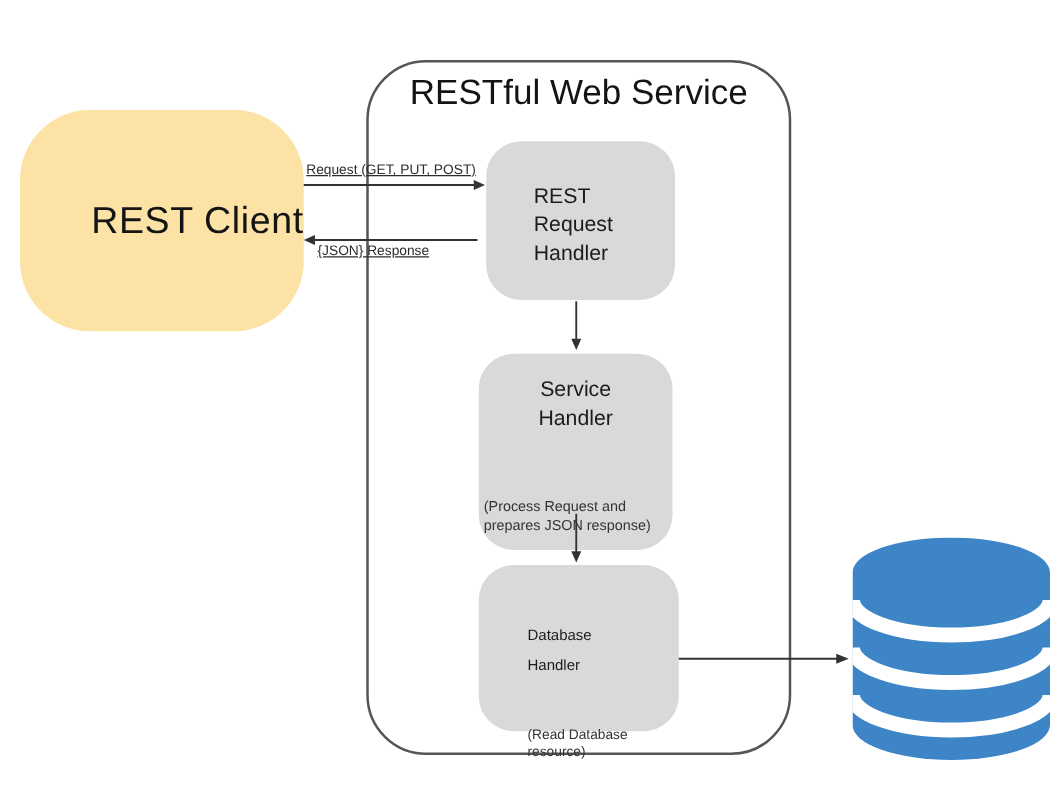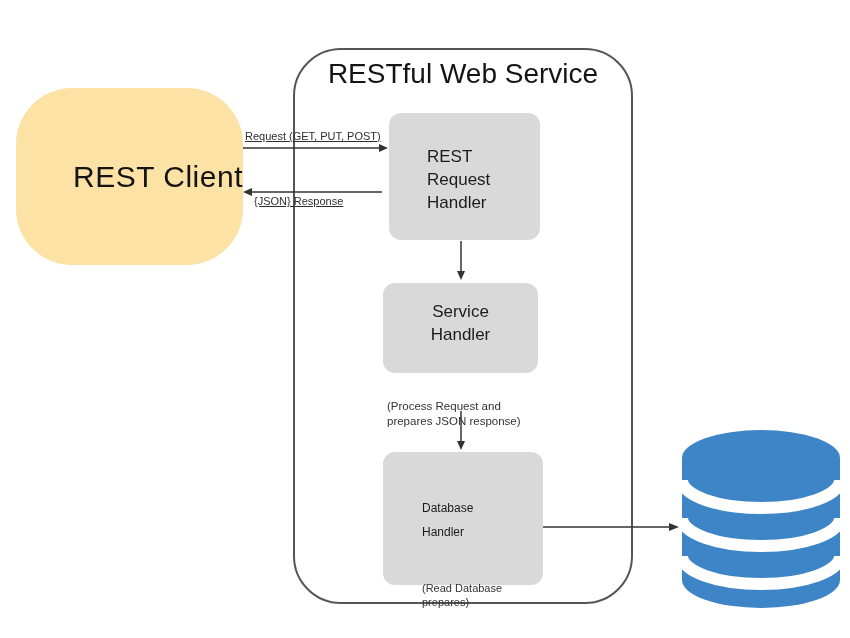--- a/index.html
+++ b/index.html
@@ -48,24 +48,24 @@
     left: 293px; top: 58px;
     width: 340px;
     text-align: center;
     font-size: 28px;
     color: #141414;
   }
 
   
   .handler-box {
     background: #d9d9d9;
-    border-radius: 12px;
+    border-radius: 28px;
   }
   .box-rest-request { left: 389px; top: 113px; width: 151px; height: 127px; }
-  .box-service      { left: 383px; top: 283px; width: 155px; height: 90px; }
+  .box-service      { left: 383px; top: 283px; width: 155px; height: 157px; }
   .box-database     { left: 383px; top: 452px; width: 160px; height: 133px; }
 
   .handler-title {
     font-size: 17px;
     line-height: 23px;
     color: #1c1c1c;
   }
   .rest-request-title { left: 38px; top: 32px; text-align: left; }
   .service-title { left: 0; top: 17px; width: 155px; text-align: center; }
   .database-title { left: 39px; top: 44px; text-align: left; font-size: 12px; line-height: 24px; }
@@ -124,21 +124,21 @@
     <div class="abs handler-title service-title pre">Service
 Handler</div>
     <div class="abs handler-note service-note pre">(Process Request and
 prepares JSON response)</div>
   </div>
 
   <div class="abs handler-box box-database">
     <div class="abs handler-title database-title pre">Database
 Handler</div>
     <div class="abs handler-note database-note pre">(Read Database
-prepares)</div>
+resource)</div>
   </div>
 
   <div class="abs arrow-label request-label">Request (GET, PUT, POST)</div>
   <div class="abs arrow-label response-label">{JSON} Response</div>
 
   <svg class="abs arrows-svg" viewBox="0 0 850 638" xmlns="http://www.w3.org/2000/svg">
     <g stroke="#333333" stroke-width="1.5" fill="#333333">
 
       <g>
         <line x1="243" y1="148" x2="380" y2="148"></line>

